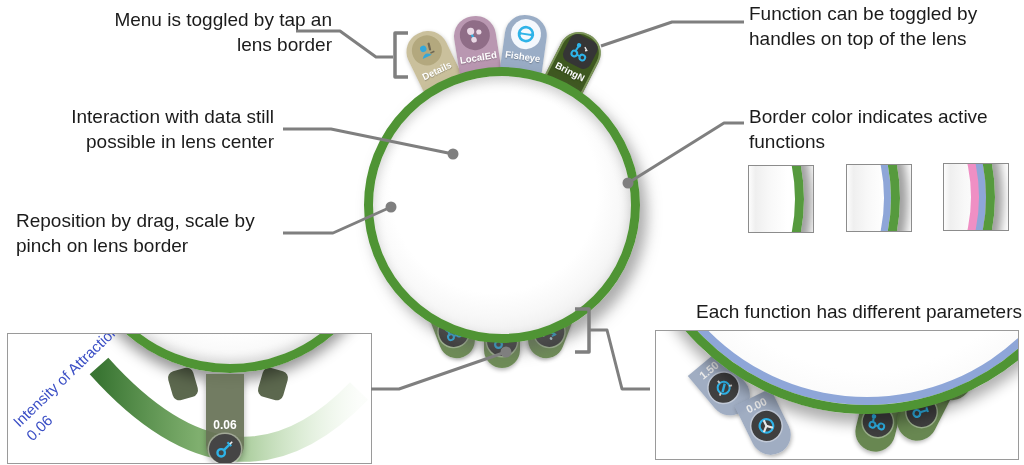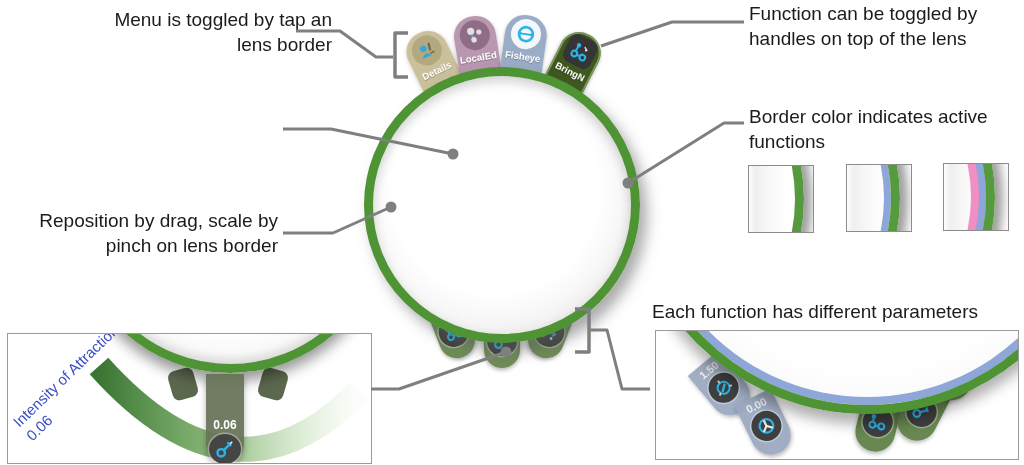--- a/index.html
+++ b/index.html
@@ -2,24 +2,24 @@
 <html><head>
 <meta charset="utf-8">
 <style>
   html,body{margin:0;padding:0;background:#fff;}
   #canvas{position:relative;width:1024px;height:465px;background:#fff;overflow:hidden;
           font-family:"Liberation Sans",sans-serif;color:#1b1b1b;}
   .ann{position:absolute;font-size:19px;line-height:25px;white-space:pre-line;}
   .ann-menu{left:18px;top:7px;width:314px;text-align:right;}
   .ann-function{left:749px;top:1px;width:285px;text-align:left;}
   .ann-interaction{left:16px;top:104px;width:258px;text-align:right;}
-  .ann-reposition{left:16px;top:208px;width:262px;text-align:right;}
+  .ann-reposition{left:16px;top:208px;width:262px;}
   .ann-border{left:749px;top:104px;width:290px;text-align:left;}
   .ann-sliders{left:4px;top:301px;width:368px;text-align:center;}
-  .ann-params{left:652px;top:299px;width:370px;text-align:left;}
+  .ann-params{left:652px;top:299px;width:370px;text-align:right;}
 
   
   .lens{position:absolute;left:364px;top:67px;width:258px;height:258px;border-radius:50%;
         border:9px solid #4f9434;z-index:6;
         background:radial-gradient(circle at 47% 44%, #ffffff 0%, #ffffff 52%, #f8f8f8 64%, #e7e7e7 82%, #efefef 92%, #e7e7e7 100%);
         box-shadow:7px 9px 14px rgba(90,90,90,.5), inset 0 5px 12px rgba(0,0,0,.18);}
 
   
   .mtab{position:absolute;width:42px;height:66px;border-radius:20px 20px 12px 12px;z-index:4;
         display:flex;flex-direction:column;align-items:center;box-sizing:border-box;padding-top:4px;
@@ -99,20 +99,22 @@
 </style>
 </head>
 <body>
 
 <div id="canvas">
 
   <div class="ann ann-menu">Menu is toggled by tap an
 lens border</div>
   <div class="ann ann-function">Function can be toggled by
 handles on top of the lens</div>
+  <div class="ann ann-interaction">Interaction with data still
+possible in lens center</div>
   <div class="ann ann-reposition">Reposition by drag, scale by
 pinch on lens border</div>
   <div class="ann ann-border">Border color indicates active
 functions</div>
   <div class="ann ann-params">Each function has different parameters</div>
 
   <div class="mtab mtab-details">
     <span class="icn">
       <svg width="22" height="22" viewBox="0 0 22 22">
         <circle cx="8.5" cy="8" r="3.2" fill="#33a7da"></circle>

